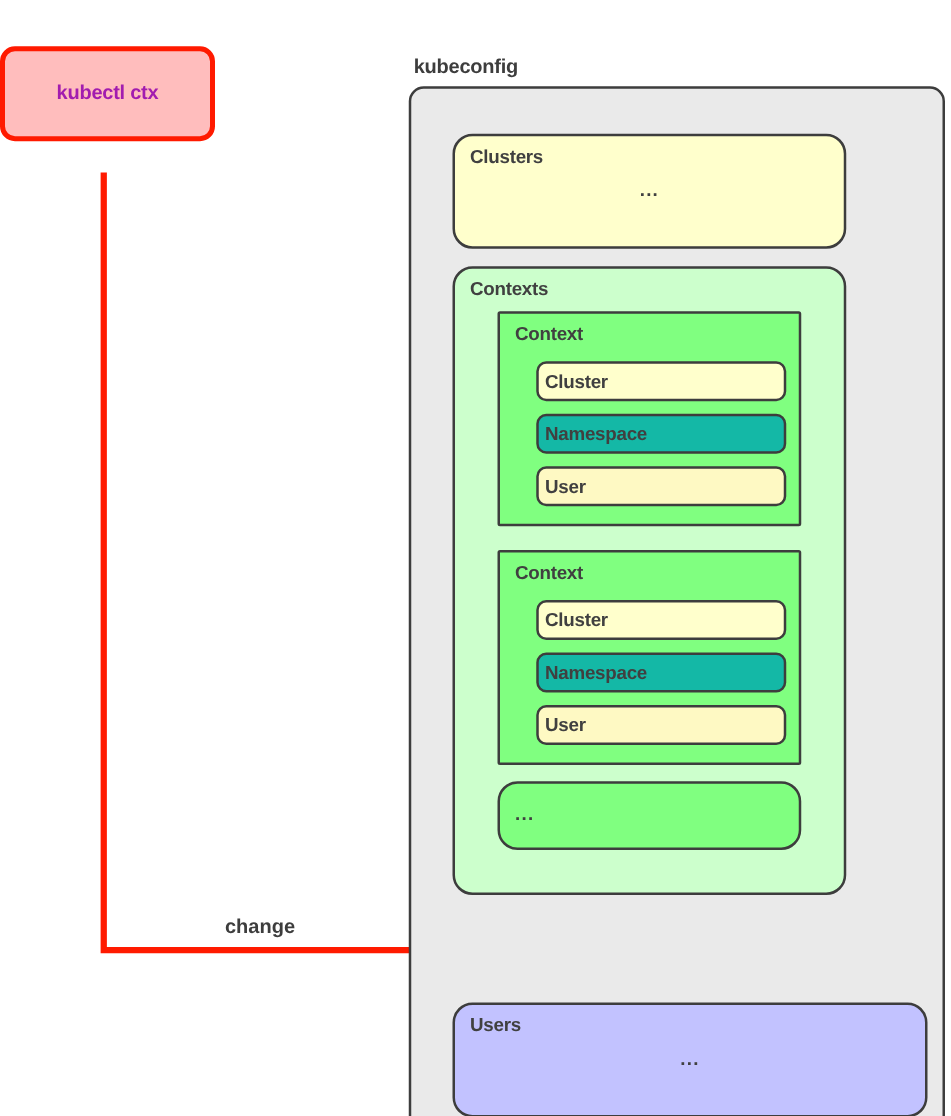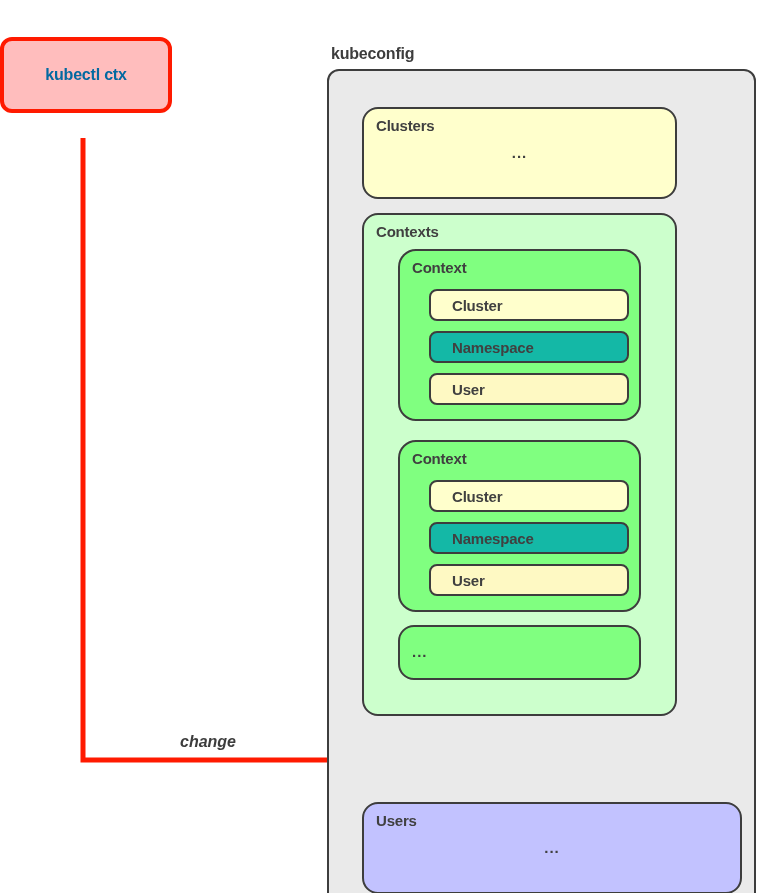--- a/index.html
+++ b/index.html
@@ -92,21 +92,21 @@
   }
 
   
   .context-card {
     position: absolute;
     box-sizing: border-box;
     left: 398px;
     width: 243px;
     background: #80ff80;
     border: 2px solid #3d3d3d;
-    border-radius: 18px;
+    border-radius: 2px;
   }
   #context-card-1 { top: 212px; height: 172px; }
   #context-card-2 { top: 403px; height: 172px; }
 
   .context-card > .card-label {
     position: absolute;
     left: 12px;
     top: 8px;
     font-weight: bold;
     font-size: 15px;
@@ -122,21 +122,21 @@
     width: 200px;
     height: 32px;
     border: 2px solid #3d3d3d;
     border-radius: 8px;
     font-weight: bold;
     font-size: 15px;
     color: #404040;
     letter-spacing: -0.2px;
     display: flex;
     align-items: center;
-    padding-left: 21px;
+    padding-left: 5px;
   }
   .pill-cluster   { background: #ffffcc; top: 38px; }
   .pill-namespace { background: #14b8a6; top: 80px; }
   .pill-user      { background: #fef9c3; top: 122px; }
 
   
   #context-ellipsis-box {
     left: 398px;
     top: 588px;
     width: 243px;
@@ -191,32 +191,31 @@
     background: #ffbdbd;
     border: 4px solid #ff1a00;
     border-radius: 12px;
     display: flex;
     align-items: center;
     justify-content: center;
   }
   #kubectl-ctx-box .node-label {
     font-weight: bold;
     font-size: 16px;
-    color: #0369a1;
+    color: #a21caf;
     letter-spacing: -0.2px;
   }
 
   
   #change-label {
     position: absolute;
     left: 180px;
     top: 696px;
     font-size: 16px;
     font-weight: bold;
-    font-style: italic;
     color: #3d3d3d;
   }
 
   
   #connectors {
     position: absolute;
     left: 0; top: 0;
     width: 761px;
     height: 893px;
     pointer-events: none;

